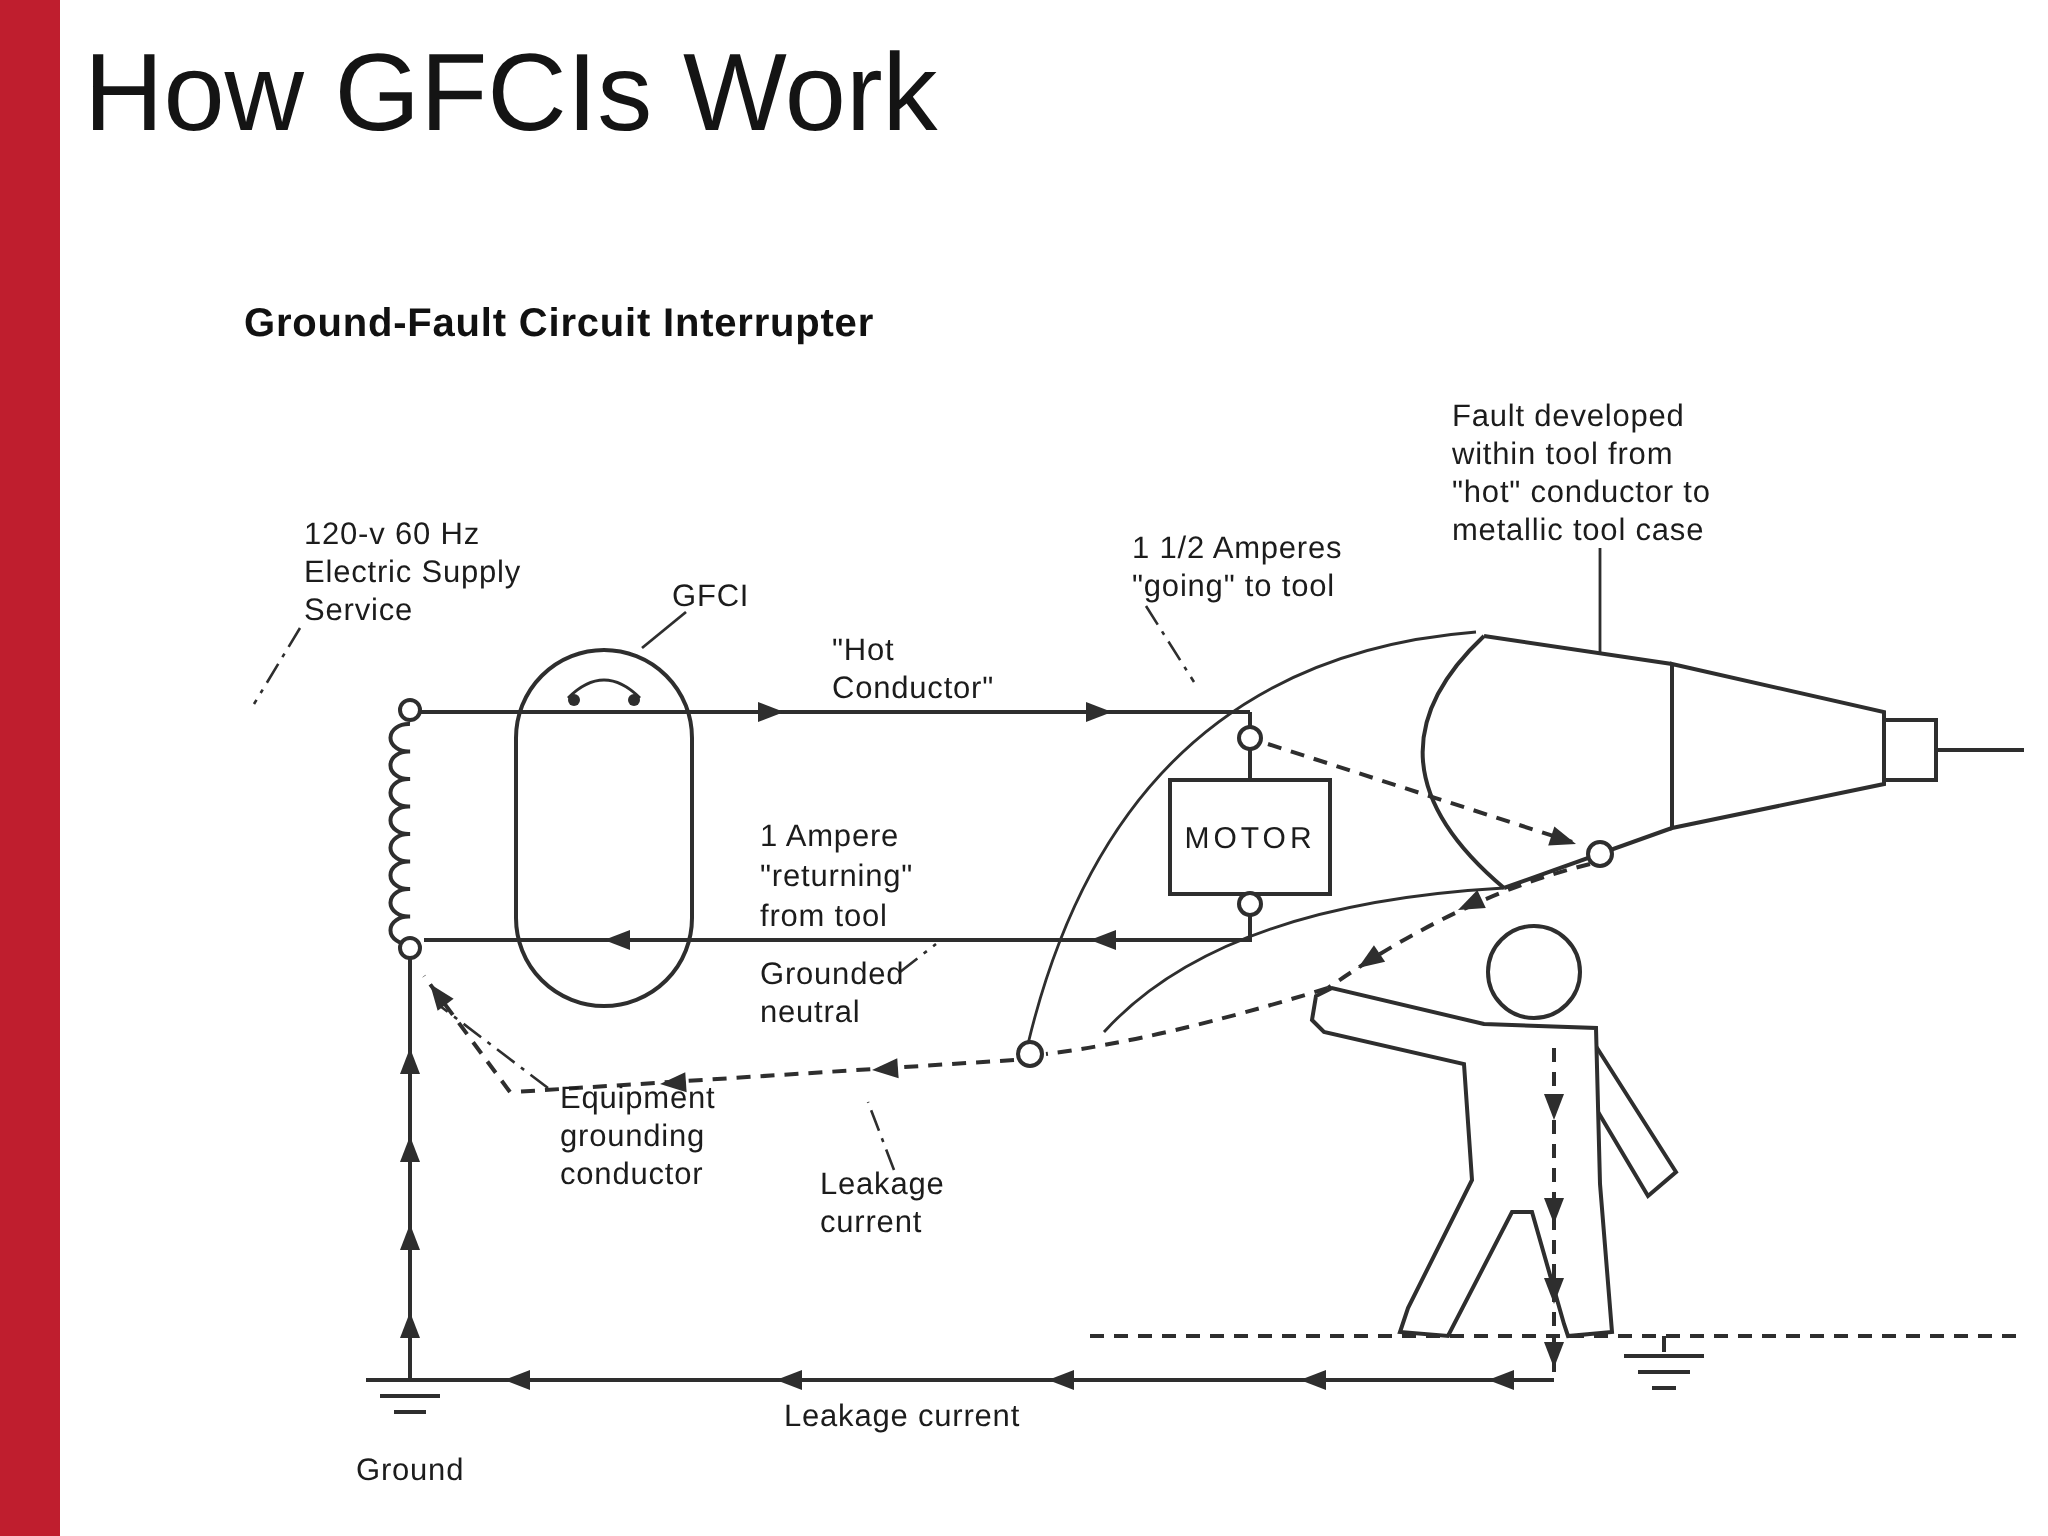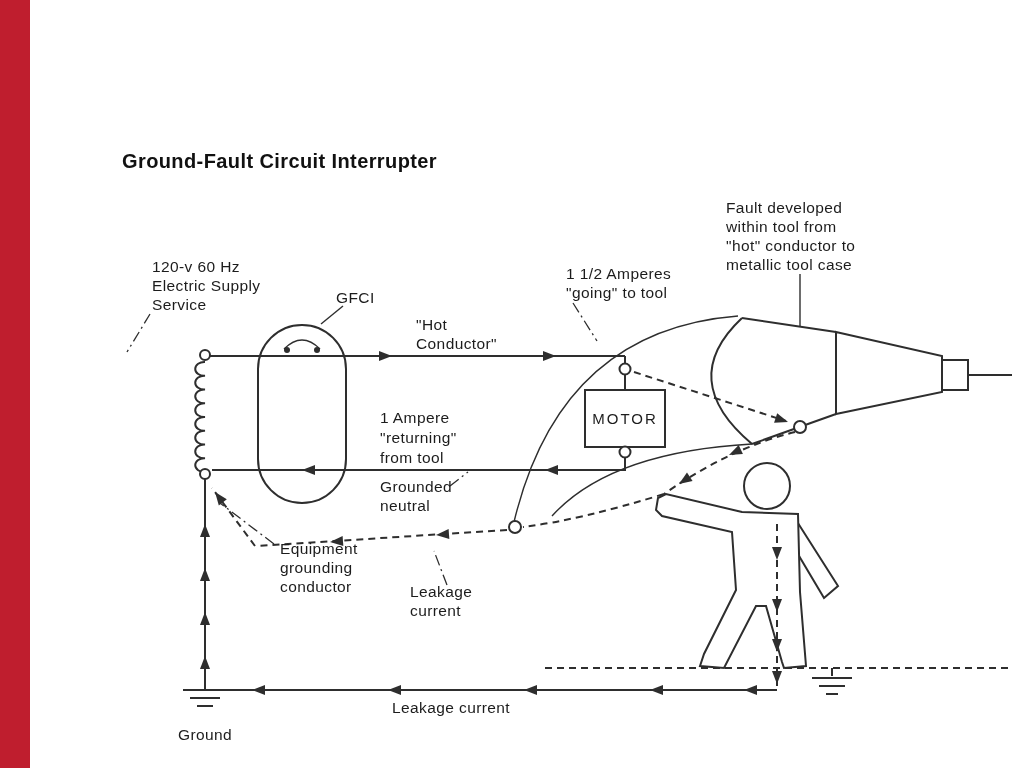--- a/index.html
+++ b/index.html
@@ -19,20 +19,21 @@
   .heading{font-family:"Liberation Sans",sans-serif;font-size:20px;font-weight:bold;
            fill:#111;letter-spacing:.4px;}
   .motor-lbl{font-family:"Liberation Sans",sans-serif;font-size:15px;fill:#1c1c1c;letter-spacing:2px;}
   .arrow{fill:#2e2e2e;}
 </style>
 </head>
 <body>
 
 <div class="slide">
   <div class="accent-bar" style="background: rgb(191, 30, 46);"></div>
+  <div class="slide-title">How GFCIs Work</div>
 
   <svg width="1024" height="768" viewBox="0 0 1024 768">
 
     <text class="heading" x="122" y="168">Ground-Fault Circuit Interrupter</text>
 
     <g>
       <path class="dashdot" d="M150 314 L127 352"></path>
       <path class="thin" d="M343 306 L321 324"></path>
       <path class="dashdot" d="M573 303 L597 341"></path>
       <path class="thin" d="M800 274 L800 327"></path>

